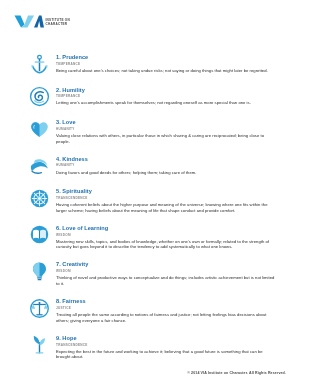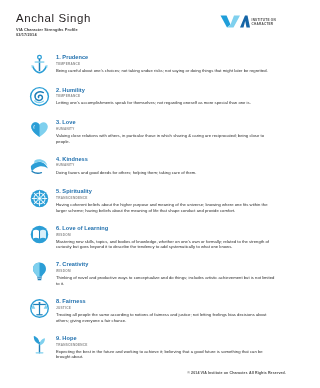--- a/index.html
+++ b/index.html
@@ -142,25 +142,20 @@
     color: #4d4d4d;
     white-space: nowrap;
   }
 </style>
 </head>
 <body>
 
 <div class="page">
 
   <div class="header">
-    <div class="header-left">
-      <div class="user-name">Anchal  Singh</div>
-      <div class="profile-subtitle">VIA Character Strengths Profile</div>
-      <div class="profile-date">03/17/2014</div>
-    </div>
 
     <div class="logo">
       <svg class="logo-mark" width="30" height="13" viewBox="0 0 30 13">
         <path d="M0.5 0.5 L6.5 0.5 L10.5 9.5 L7.0 12.5 Z" fill="#1f9ed9"></path>
         <path d="M7.0 12.5 L10.5 9.5 L14.0 0.5 L20.0 0.5 L13.5 12.5 Z" fill="#7fd0ee"></path>
         <path d="M20.0 12.5 L25.0 0.5 L27.5 0.5 L30.0 12.5 L26.5 12.5 L25.2 6.0 L23.5 12.5 Z" fill="#1565a6"></path>
       </svg>
       <div class="logo-words">
         <div class="logo-line">INSTITUTE ON</div>
         <div class="logo-line">CHARACTER</div>

